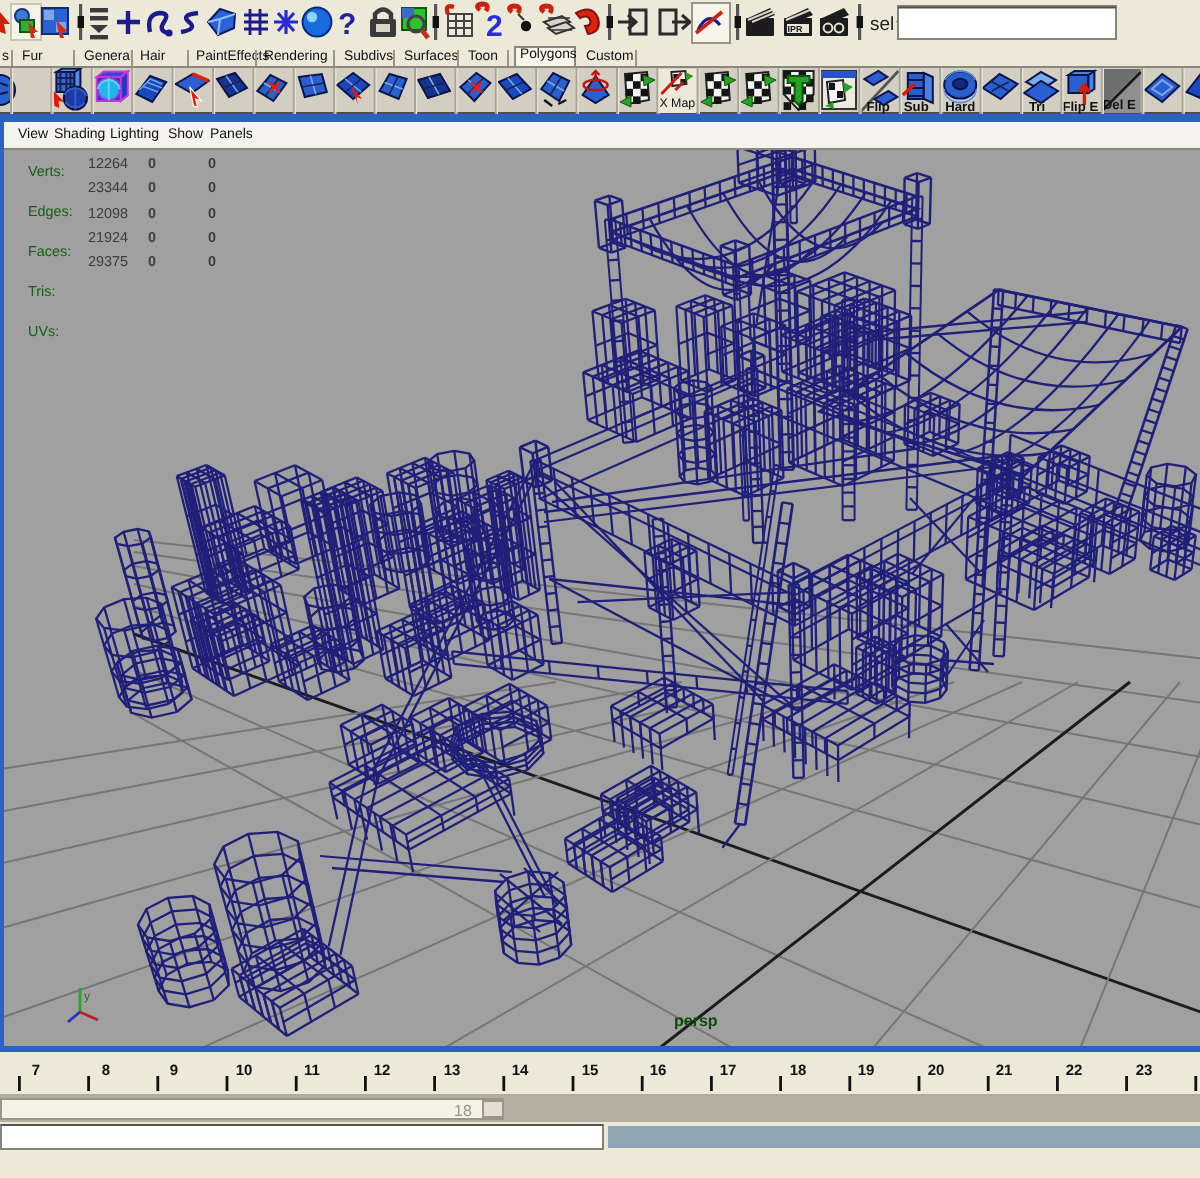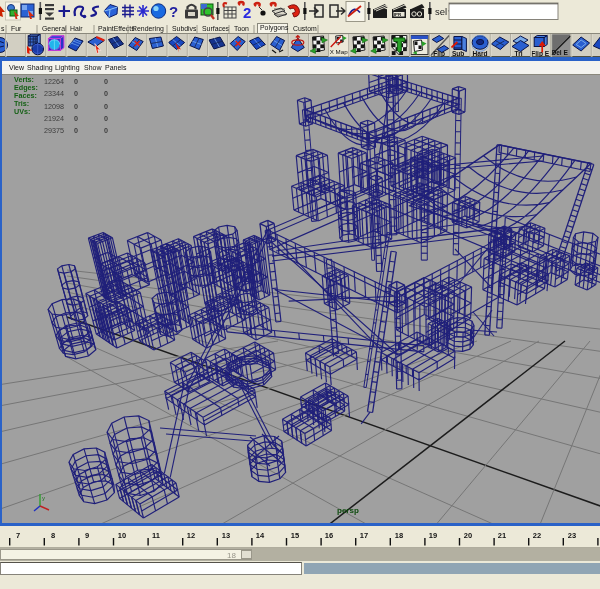--- a/index.html
+++ b/index.html
@@ -2510,21 +2510,21 @@
 <line x1="288.7" y1="301.1" x2="393.3" y2="296.2"></line>
         </g>
       <g transform="translate(40,506)">
         <line x1="0" y1="0" x2="0" y2="-12" stroke="#30a030" stroke-width="1.4"></line>
         <line x1="0" y1="0" x2="9" y2="4" stroke="#c02020" stroke-width="1.4"></line>
         <line x1="0" y1="0" x2="-6" y2="5" stroke="#2030c0" stroke-width="1.4"></line>
         <text x="2" y="-6" font-size="6" fill="#207020">y</text>
       </g>
       <text x="337" y="513" font-size="8" font-weight="bold" fill="#0c4a0c">persp</text>
     </svg>
-    <div class="abs" style="left:12px;top:1px;font-size:7.2px;font-weight:bold;color:#156015;line-height:8px">
+    <div class="abs" style="left:12px;top:1px;font-size:7.2px;font-weight:normal;color:#156015;line-height:20px">
       Verts:<br>Edges:<br>Faces:<br>Tris:<br>UVs:
     </div>
     <div class="abs" style="left:42px;top:1px;font-size:7.2px;font-weight:normal;color:#3c3c3c;line-height:12.3px">
       12264<br>23344<br>12098<br>21924<br>29375
     </div>
     <div class="abs" style="left:72px;top:1px;font-size:7.2px;font-weight:bold;color:#3c3c3c;line-height:12.3px">0<br>0<br>0<br>0<br>0</div>
     <div class="abs" style="left:102px;top:1px;font-size:7.2px;font-weight:bold;color:#3c3c3c;line-height:12.3px">0<br>0<br>0<br>0<br>0</div>
   </div>
 </div>
 

